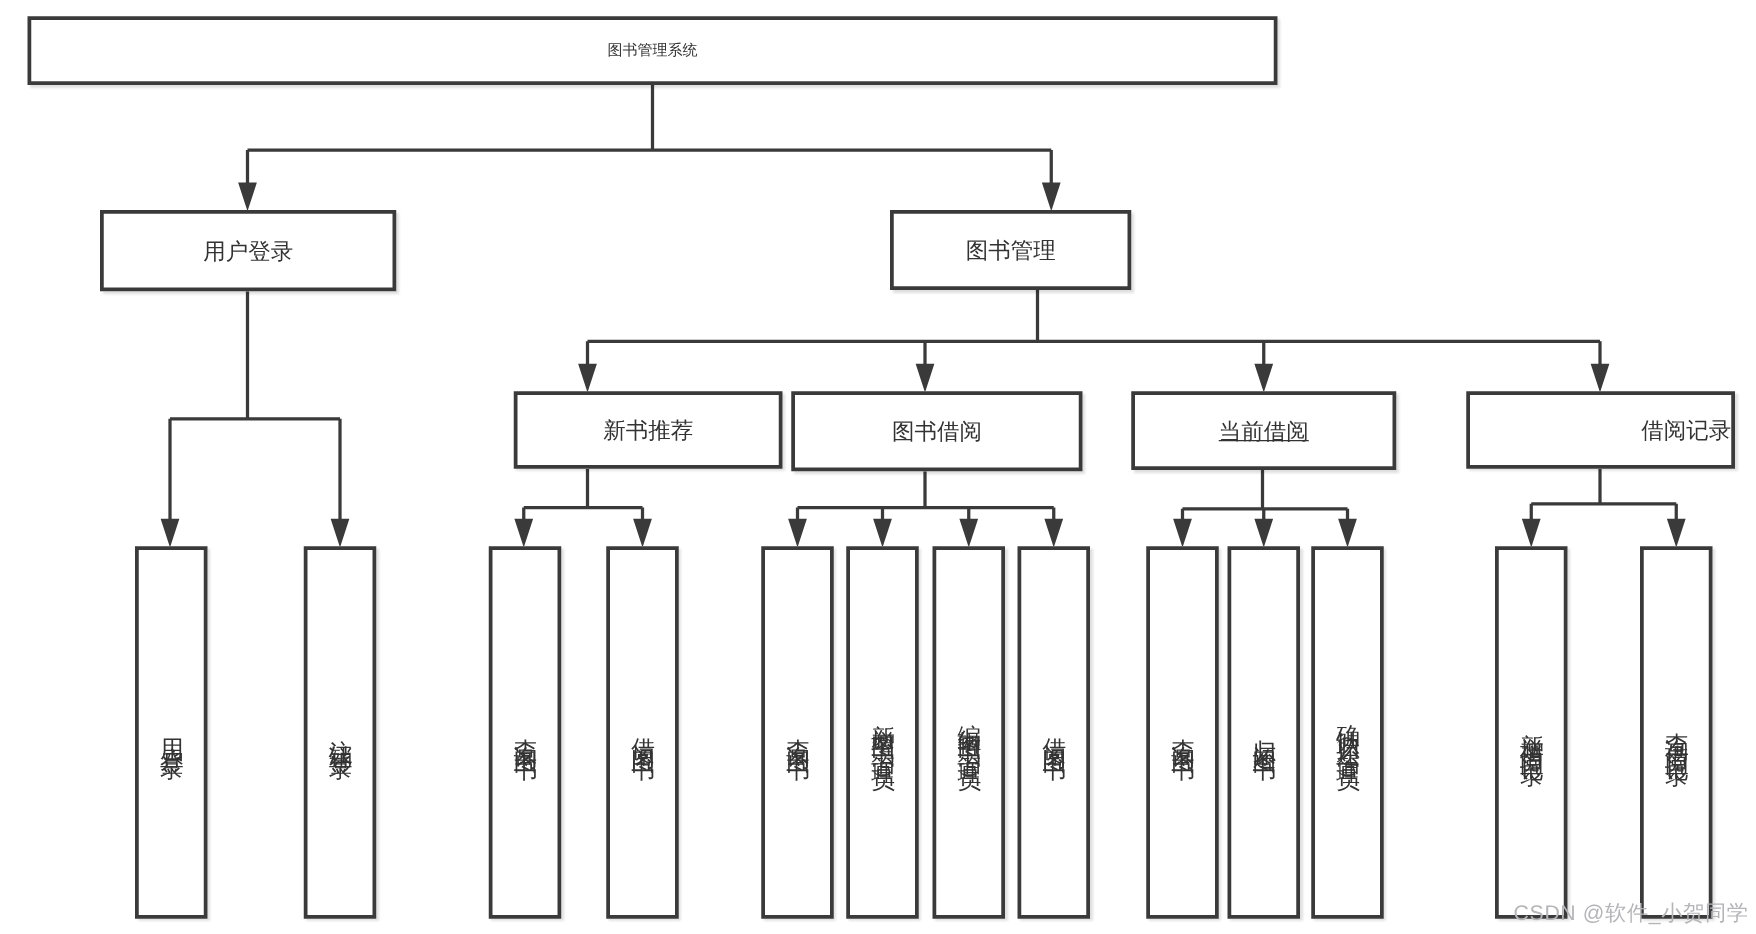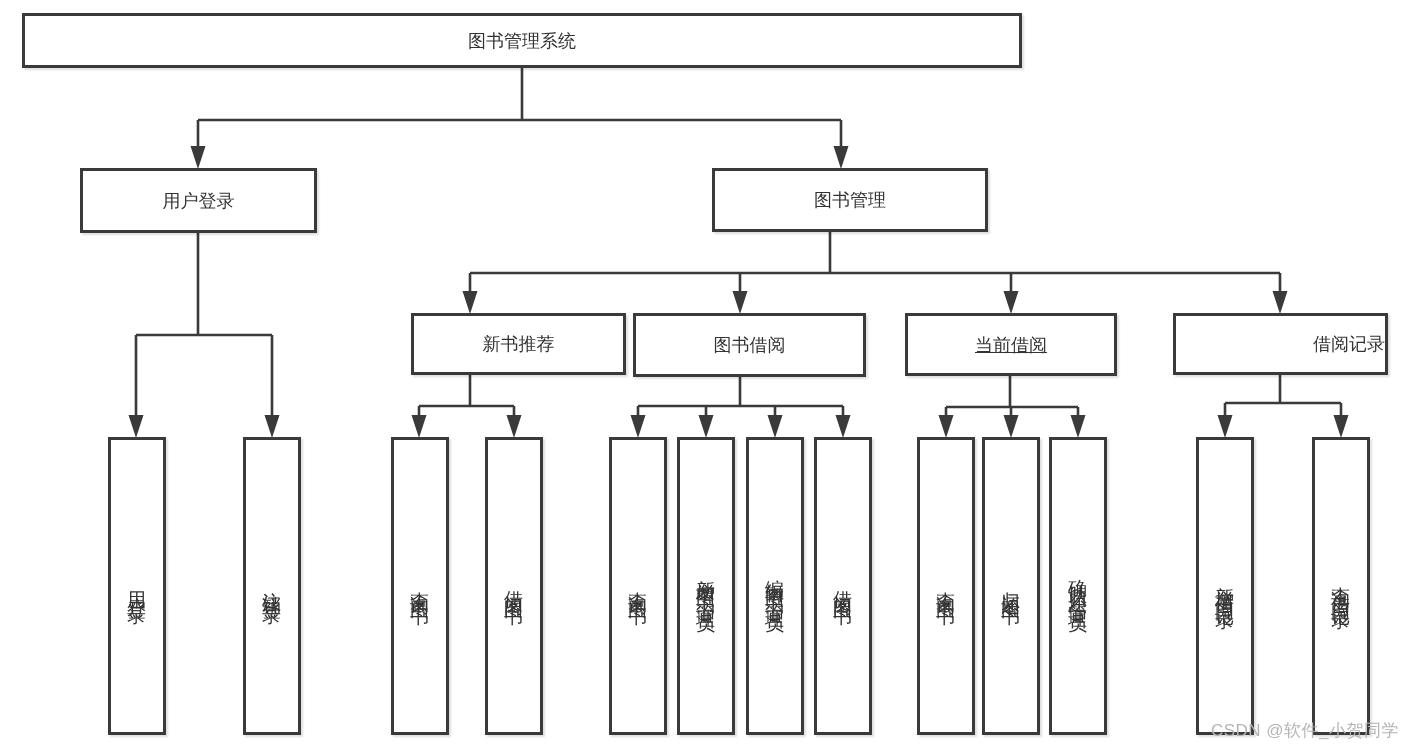--- a/index.html
+++ b/index.html
@@ -3,21 +3,21 @@
 <meta charset="utf-8">
 <style>
   html,body{margin:0;padding:0;background:#ffffff;}
   body{width:1405px;height:747px;overflow:hidden;
        font-family:"Liberation Sans","DejaVu Sans",sans-serif;}
   #canvas{position:relative;width:1405px;height:747px;background:#ffffff;}
   #connectors{position:absolute;left:0;top:0;z-index:1;}
   .node{position:absolute;z-index:2;background:#ffffff;border:3px solid #3a3a3a;
         box-sizing:border-box;display:flex;align-items:center;justify-content:center;
         font-size:18px;color:#333333;box-shadow:2px 2px 2px rgba(0,0,0,0.13);}
-  .root{font-size:18px;}
+  .root{font-size:12px;}
   .vnode{position:absolute;z-index:2;background:#ffffff;border:3px solid #3a3a3a;
          box-sizing:border-box;display:flex;align-items:center;justify-content:center;
          box-shadow:2px 2px 2px rgba(0,0,0,0.13);}
   .vnode span{writing-mode:vertical-rl;text-orientation:mixed;
               font-size:19px;letter-spacing:5px;color:#333333;line-height:1;}
   .watermark{position:absolute;right:6px;bottom:5px;z-index:3;
              font-size:17px;color:#b5b5b8;letter-spacing:0.5px;}
 </style>
 </head>
 <body>
@@ -46,21 +46,21 @@
              M1217.5 415 L1232.5 415 L1225 438 Z M1333.5 415 L1348.5 415 L1341 438 Z" fill="#3a3a3a" stroke="none"></path>
   </svg>
 
   <div class="node root" style="left:22px;top:13px;width:1000px;height:55px;">
     <span>图书管理系统</span>
   </div>
 
   <div class="node" style="left:80px;top:168px;width:237px;height:65px;">
     <span>用户登录</span>
   </div>
-  <div class="node" style="left:712px;top:168px;width:276px;height:64px;">
+  <div class="node" style="left:712px;top:168px;width:193px;height:64px;">
     <span>图书管理</span>
   </div>
 
   <div class="node" style="left:363px;top:313px;width:215px;height:62px;margin-left:48px;">
     <span>新书推荐</span>
   </div>
   <div class="node" style="left:633px;top:313px;width:233px;height:64px;">
     <span>图书借阅</span>
   </div>
   <div class="node" style="left:905px;top:313px;width:212px;height:63px;text-decoration:underline;">

